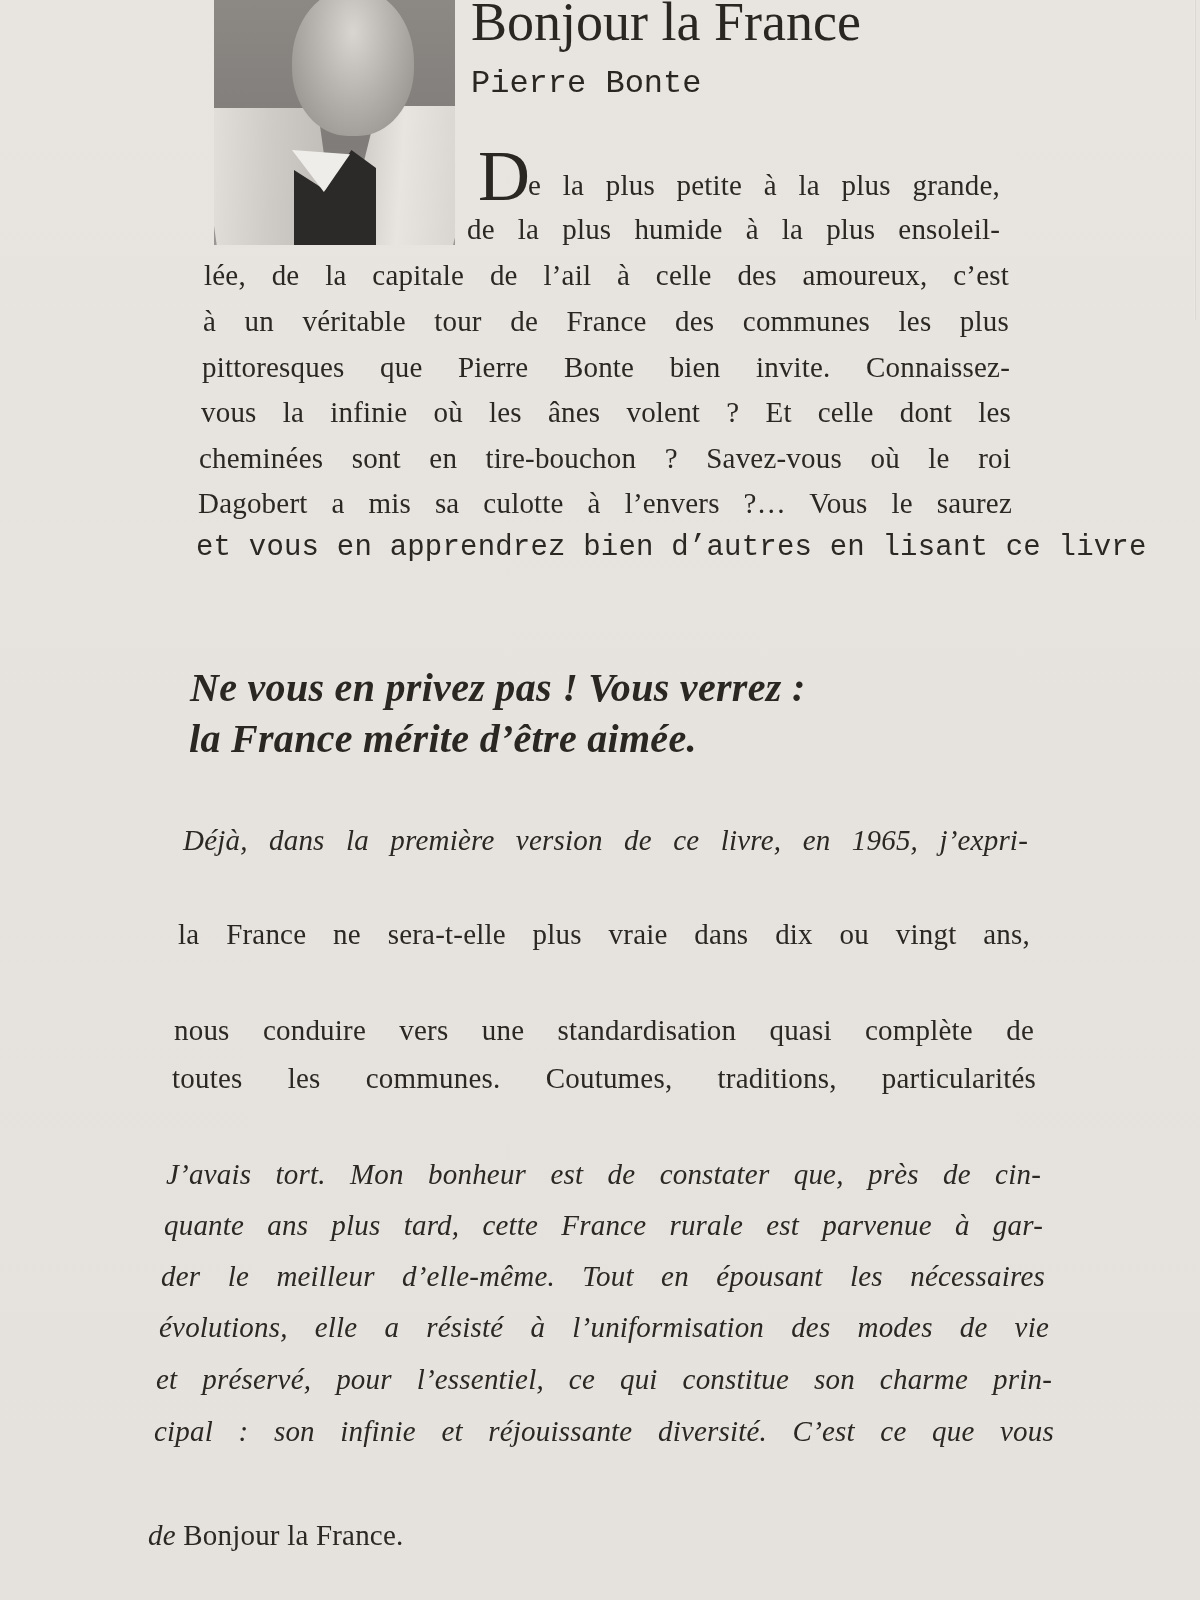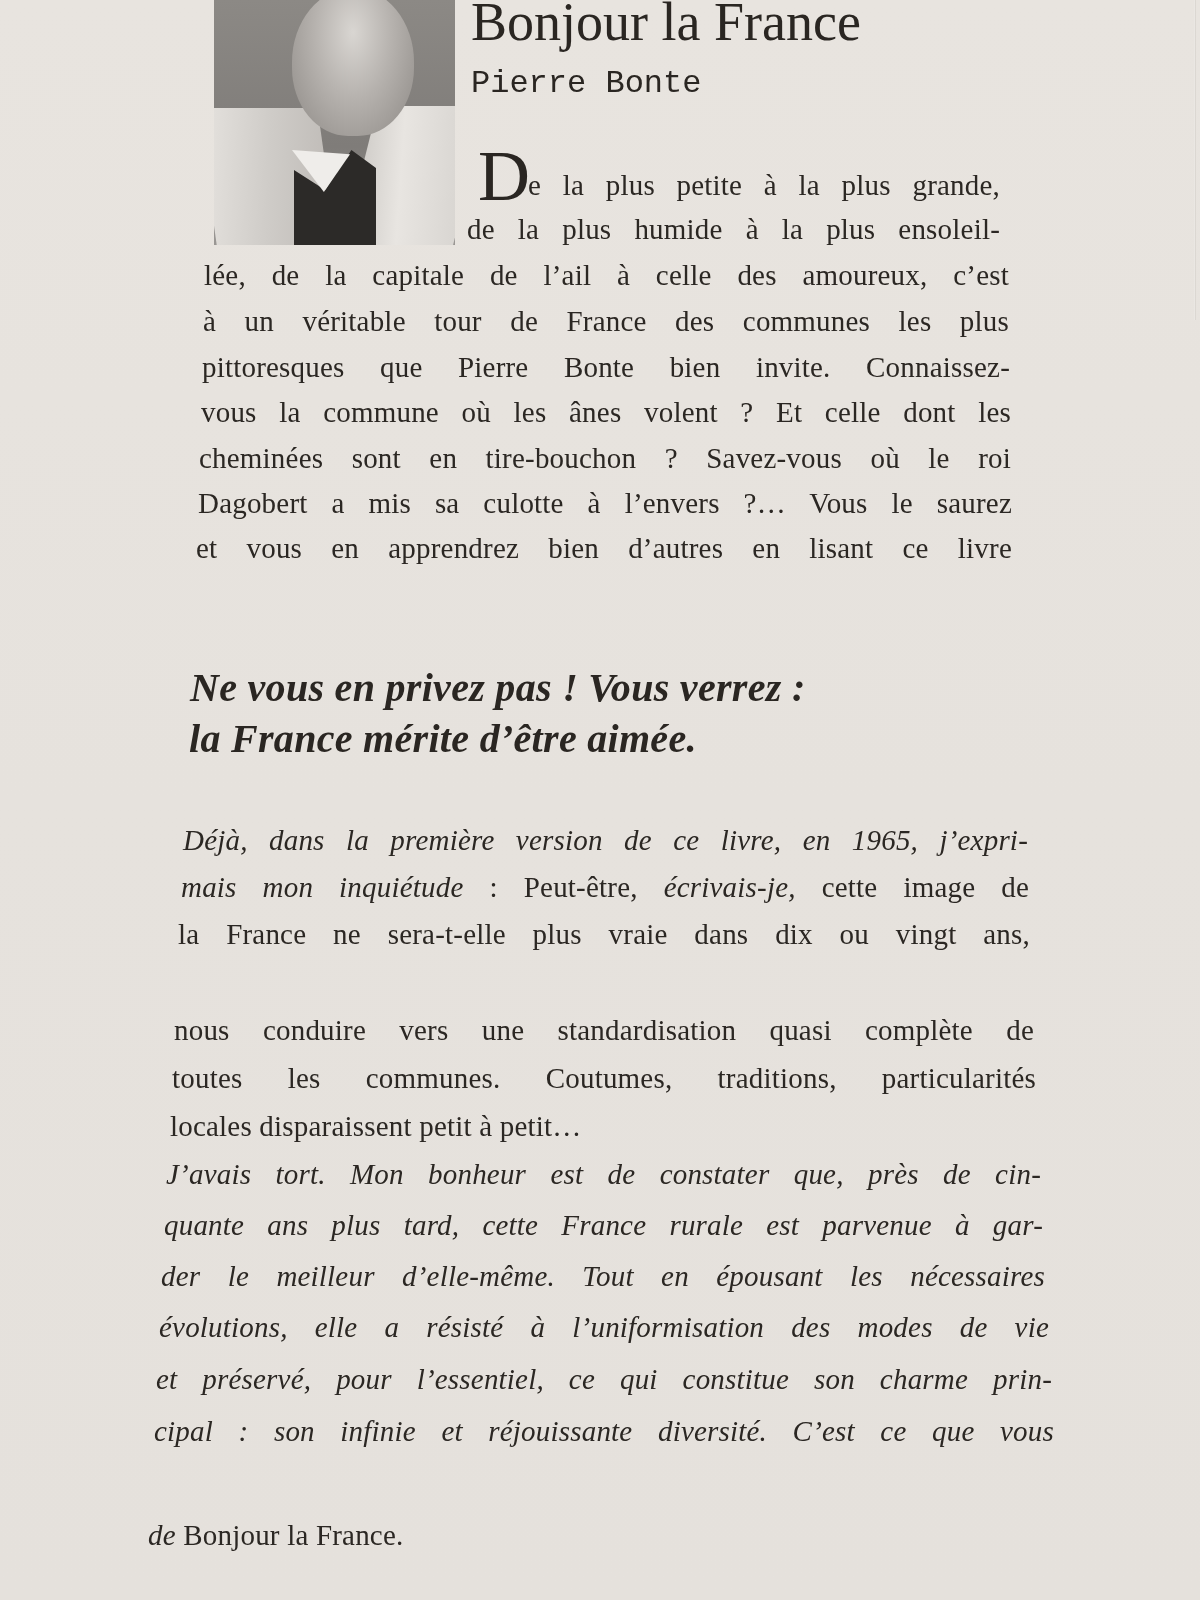--- a/index.html
+++ b/index.html
@@ -150,34 +150,32 @@
 
   <div class="title">Bonjour la France</div>
   <div class="author">Pierre Bonte</div>
 
   <div class="dropcap">D</div>
   <div class="line" style="left:528px; top:168px; width:472px;">e la plus petite à la plus grande,</div>
   <div class="line" style="left:467px; top:212px; width:533px;">de la plus humide à la plus ensoleil-</div>
   <div class="line" style="left:204px; top:258px; width:805px;">lée, de la capitale de l’ail à celle des amoureux, c’est</div>
   <div class="line" style="left:203px; top:304px; width:806px;">à un véritable tour de France des communes les plus</div>
   <div class="line" style="left:202px; top:350px; width:808px;">pittoresques que Pierre Bonte bien invite. Connaissez-</div>
-  <div class="line" style="left:201px; top:395px; width:810px;">vous la commune où les ânes volent ? Et celle dont les</div>
+  <div class="line" style="left:201px; top:395px; width:810px;">vous la infinie où les ânes volent ? Et celle dont les</div>
   <div class="line" style="left:199px; top:441px; width:812px;">cheminées sont en tire-bouchon ? Savez-vous où le roi</div>
   <div class="line" style="left:198px; top:486px; width:814px;">Dagobert a mis sa culotte à l’envers ?… Vous le saurez</div>
-  <div class="line" style="left:196px; top:531px; width:816px;">et vous en apprendrez bien d’autres en lisant ce livre</div>
+  <div class="line" style="left:196px; top:531px; width:816px;font-family:Liberation Mono, monospace;">et vous en apprendrez bien d’autres en lisant ce livre</div>
 
   <div class="quote" style="left:190px; top:665px;">Ne vous en privez pas ! Vous verrez :</div>
   <div class="quote" style="left:189px; top:716px;">la France mérite d’être aimée.</div>
 
   <div class="line it-line" style="left:183px; top:823px; width:845px;">Déjà, dans la première version de ce livre, en 1965, j’expri-</div>
-  <div class="line" style="left:181px; top:870px; width:848px;"><span class="it">mais mon inquiétude</span><span> : Peut-être, </span><span class="it">écrivais-je,</span><span> cette image de</span></div>
   <div class="line" style="left:178px; top:917px; width:852px;">la France ne sera-t-elle plus vraie dans dix ou vingt ans,</div>
   <div class="line" style="left:174px; top:1013px; width:860px;">nous conduire vers une standardisation quasi complète de</div>
   <div class="line" style="left:172px; top:1061px; width:864px;">toutes les communes. Coutumes, traditions, particularités</div>
-  <div class="line last" style="left:170px; top:1109px; width:866px;">locales disparaissent petit à petit…</div>
   <div class="line it-line" style="left:166px; top:1157px; width:875px;">J’avais tort. Mon bonheur est de constater que, près de cin-</div>
   <div class="line it-line" style="left:164px; top:1208px; width:879px;">quante ans plus tard, cette France rurale est parvenue à gar-</div>
   <div class="line it-line" style="left:161px; top:1259px; width:884px;">der le meilleur d’elle-même. Tout en épousant les nécessaires</div>
   <div class="line it-line" style="left:159px; top:1310px; width:890px;">évolutions, elle a résisté à l’uniformisation des modes de vie</div>
   <div class="line it-line" style="left:156px; top:1362px; width:896px;">et préservé, pour l’essentiel, ce qui constitue son charme prin-</div>
   <div class="line it-line" style="left:154px; top:1414px; width:900px;">cipal : son infinie et réjouissante diversité. C’est ce que vous</div>
   <div class="line last" style="left:148px; top:1518px; width:910px;"><span class="it">de</span><span> Bonjour la France.</span></div>
 </div>
 
 </body></html>

